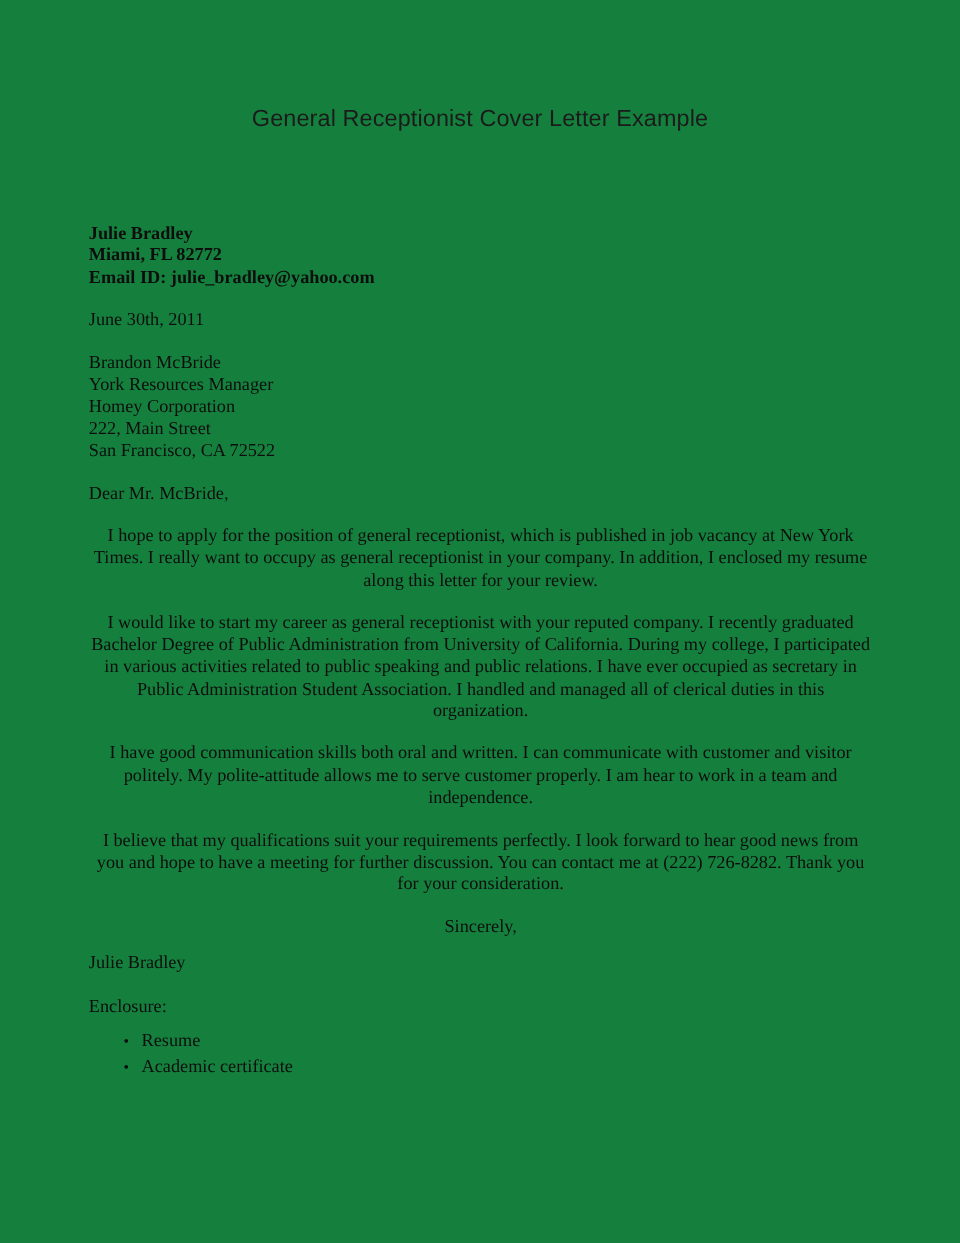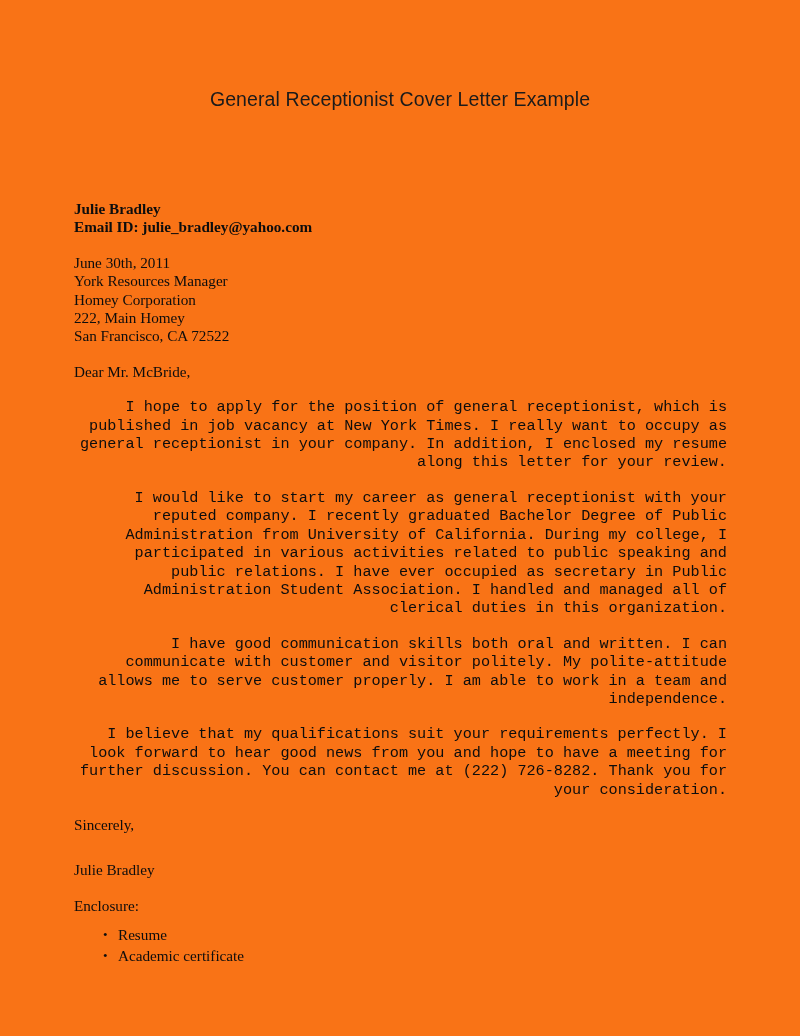--- a/index.html
+++ b/index.html
@@ -12,21 +12,21 @@
     height: 1036px;
     font-family: "Liberation Serif", "DejaVu Serif", serif;
     color: #000000;
     -webkit-font-smoothing: antialiased;
   }
 
   .page {
     position: relative;
     width: 800px;
     height: 1036px;
-    background: #f97316;
+    background: #15803d;
     box-sizing: border-box;
     overflow: hidden;
   }
 
   
   .doc-title {
     position: absolute;
     top: 88px;
     left: 0;
     width: 800px;
@@ -34,59 +34,60 @@
     font-family: "Liberation Sans", "DejaVu Sans", sans-serif;
     font-size: 19.5px;
     font-weight: 400;
     letter-spacing: 0.1px;
     color: #1b1b1b;
   }
 
   
   .letter {
     position: absolute;
-    top: 200px;
+    top: 186px;
     left: 74px;
     width: 653px;
     font-size: 15.2px;
     line-height: 18.4px;
     color: #0d0d0d;
   }
 
   .sender-block {
     font-weight: bold;
     margin-bottom: 17px;
   }
   .sender-block .line {
     display: block;
     white-space: pre;
   }
 
   .date-line {
+    margin-bottom: 17px;
   }
 
   .recipient-block {
     margin-bottom: 17px;
   }
   .recipient-block .line {
     display: block;
   }
 
   .salutation {
     margin-bottom: 17px;
   }
 
   .body-para {
     margin: 0 0 17px 0;
-    text-align: right;
-    font-family: Liberation Mono, monospace;
+    text-align: center;
   }
 
   .closing {
-    margin-bottom: 27px;
+    margin-bottom: 12px;
+    text-align: center;
   }
   .signature {
     margin-bottom: 17px;
   }
   .enclosure-label {
     margin-bottom: 9px;
   }
 
   .enclosure-list {
     margin: 0;
@@ -110,37 +111,39 @@
 <body>
 
 <div class="page">
 
   <div class="doc-title">General Receptionist Cover Letter Example</div>
 
   <div class="letter">
 
     <div class="sender-block">
       <span class="line">Julie Bradley</span>
+      <span class="line">Miami, FL 82772</span>
       <span class="line">Email ID: julie_bradley@yahoo.com</span>
     </div>
 
     <div class="date-line">June 30th, 2011</div>
 
     <div class="recipient-block">
+      <span class="line">Brandon McBride</span>
       <span class="line">York Resources Manager</span>
       <span class="line">Homey Corporation</span>
-      <span class="line">222, Main Homey</span>
+      <span class="line">222, Main Street</span>
       <span class="line">San Francisco, CA 72522</span>
     </div>
 
     <div class="salutation">Dear Mr. McBride,</div>
 
     <p class="body-para">I hope to apply for the position of general receptionist, which is published in job vacancy at New York Times. I really want to occupy as general receptionist in your company. In addition, I enclosed my resume along this letter for your review.</p>
     <p class="body-para">I would like to start my career as general receptionist with your reputed company. I recently graduated Bachelor Degree of Public Administration from University of California. During my college, I participated in various activities related to public speaking and public relations. I have ever occupied as secretary in Public Administration Student Association. I handled and managed all of clerical duties in this organization.</p>
-    <p class="body-para">I have good communication skills both oral and written. I can communicate with customer and visitor politely. My polite-attitude allows me to serve customer properly. I am able to work in a team and independence.</p>
+    <p class="body-para">I have good communication skills both oral and written. I can communicate with customer and visitor politely. My polite-attitude allows me to serve customer properly. I am hear to work in a team and independence.</p>
     <p class="body-para">I believe that my qualifications suit your requirements perfectly. I look forward to hear good news from you and hope to have a meeting for further discussion. You can contact me at (222) 726-8282. Thank you for your consideration.</p>
 
     <div class="closing">Sincerely,</div>
     <div class="signature">Julie Bradley</div>
     <div class="enclosure-label">Enclosure:</div>
 
     <ul class="enclosure-list">
       <li>
         <span class="bullet-glyph">•</span>
         <span>Resume</span>

